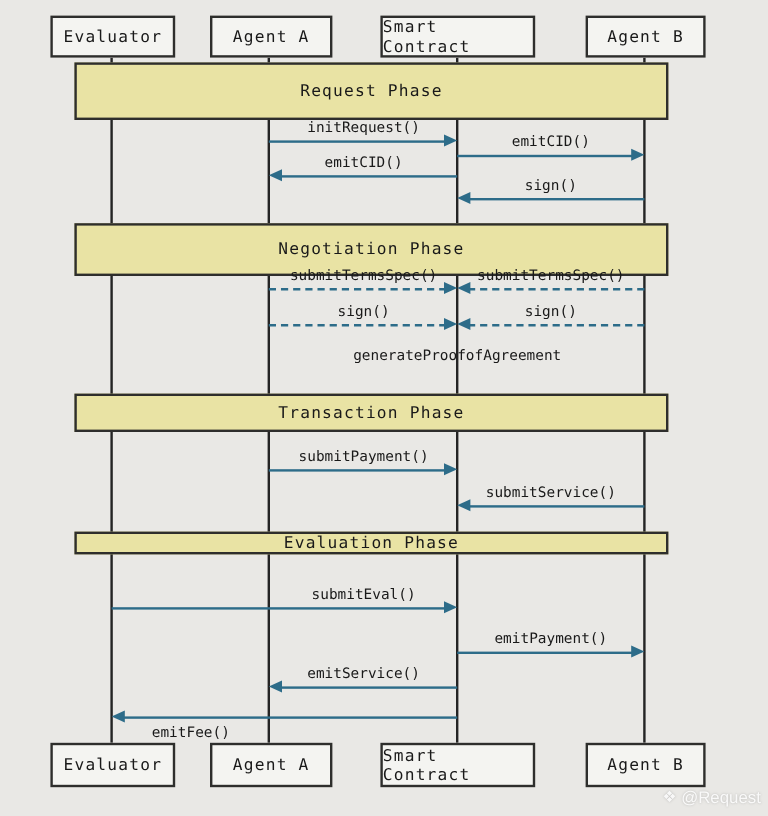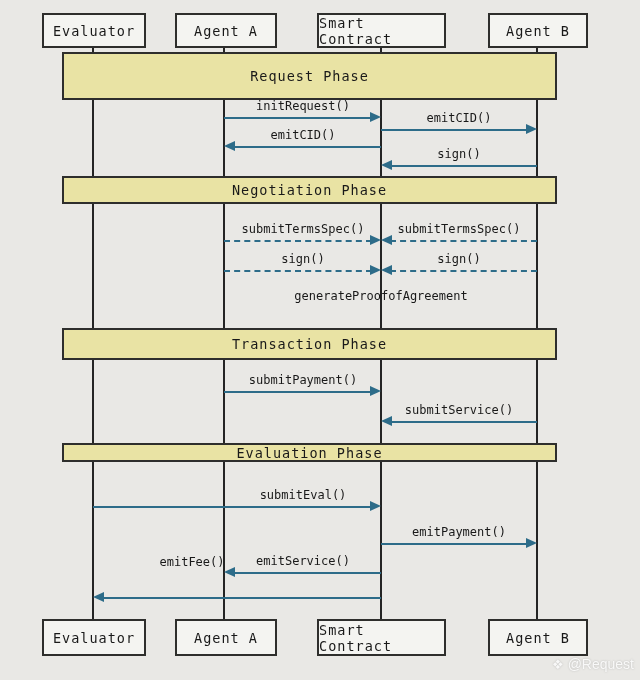--- a/index.html
+++ b/index.html
@@ -74,21 +74,21 @@
 <div class="stage">
 
   <div class="lifeline" style="left:92px"></div>
   <div class="lifeline" style="left:223px"></div>
   <div class="lifeline" style="left:380px"></div>
   <div class="lifeline" style="left:536px"></div>
 
   <div class="band" style="top:52px;height:48px">
       <span>Request Phase</span>
     </div>
-  <div class="band" style="top:176px;height:28px">
+  <div class="band" style="top:186px;height:44px">
       <span>Negotiation Phase</span>
     </div>
   <div class="band" style="top:328px;height:32px">
       <span>Transaction Phase</span>
     </div>
   <div class="band" style="top:443px;height:19px">
       <span>Evaluation Phase</span>
     </div>
 
   <div class="pbox top" style="left:42px;top:13px;width:104px">
@@ -177,21 +177,21 @@
         <div class="msg-label" style="left: 459px; top: 526px;">emitPayment()</div>
         <div class="msg-line solid" style="top: 543px; left: 381px; width: 147px;"></div>
         <div class="msg-head right" style="top: 538px; left: 526px;"></div>
       </div>
       <div class="msg">
         <div class="msg-label" style="left: 303px; top: 555px;">emitService()</div>
         <div class="msg-line solid" style="top: 572px; left: 233px; width: 148px;"></div>
         <div class="msg-head left" style="top: 567px; left: 224px;"></div>
       </div>
       <div class="msg">
-        <div class="msg-label" style="left: 159px; top: 556px; margin-left: 33px;">emitFee()</div>
+        <div class="msg-label" style="left: 159px; top: 604px;">emitFee()</div>
         <div class="msg-line solid" style="top: 597px; left: 102px; width: 279px;"></div>
         <div class="msg-head left" style="top: 592px; left: 93px;"></div>
       </div>
     </div>
 
   <div class="note" style="left:381px;top:290px">generateProofofAgreement</div>
 
   <div class="watermark">
     <span class="logo">❖</span>
     <span>@Request</span>

